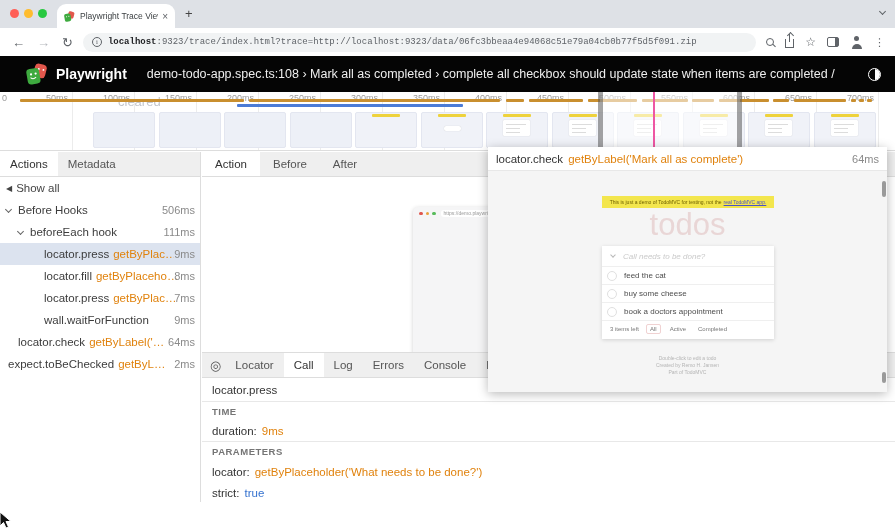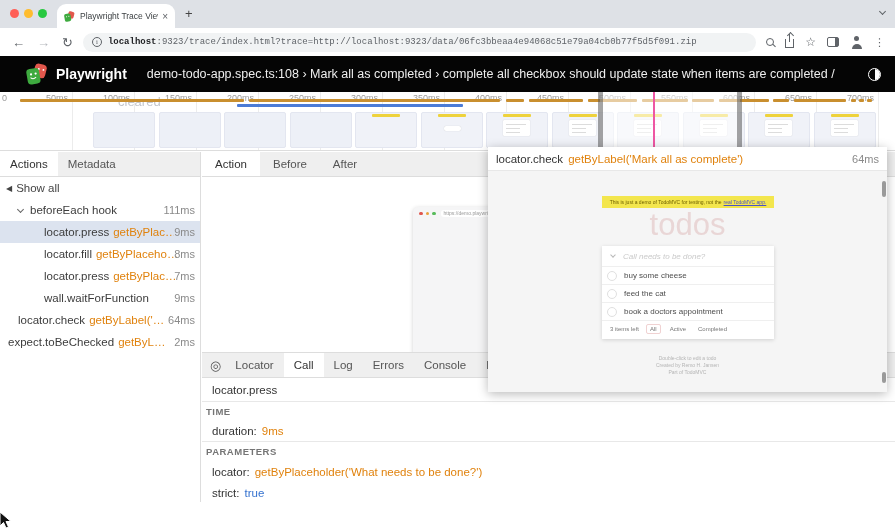--- a/index.html
+++ b/index.html
@@ -83,21 +83,21 @@
   .miniwin{position:absolute;left:211px;top:30px;width:150px;height:161px;background:#f5f5f6;border-radius:5px;box-shadow:0 1px 4px rgba(0,0,0,.18);}
   .miniwin .bar{position:absolute;left:0;top:0;right:0;height:13px;display:flex;align-items:center;}
   .mdot{width:3.5px;height:3.5px;border-radius:50%;margin-left:3px;}
   .mdot.r{background:#e0564d;margin-left:6px}.mdot.y{background:#e9a13b}.mdot.g{background:#57bb5a}
   .murl{flex:1;height:7px;background:#fff;border-radius:3px;margin:0 5px 0 5px;font-size:5px;color:#9a9a9a;line-height:7px;padding-left:3px;white-space:nowrap;overflow:hidden;}
 
   .bottompanel{position:relative;border-top:1px solid #ddd;}
   .btabs{display:flex;height:25px;background:#efefef;border-bottom:1px solid #ddd;align-items:stretch;}
   .pick-ic{display:flex;align-items:center;font-size:13px;color:#555;padding:0 4px 0 8px;}
   .calltitle{height:24px;display:flex;align-items:center;font-size:11.5px;color:#333;padding-left:10px;border-bottom:1px solid #e8e8e8;background:#fff;}
-  .sechead{height:19px;display:flex;align-items:center;font-size:9.5px;letter-spacing:.5px;color:#757575;padding-left:4px;font-weight:bold;}
+  .sechead{height:19px;display:flex;align-items:center;font-size:9.5px;letter-spacing:.5px;color:#757575;padding-left:10px;font-weight:bold;}
   .kvrow{height:21px;display:flex;align-items:center;font-size:11.5px;padding-left:10px;color:#333;}
   .kvrow .v{margin-left:5px;}
   .divider{border-bottom:1px solid #e8e8e8;}
 
   
   .overlay{position:absolute;left:488px;top:147px;width:399px;height:245px;background:#f5f5f5;box-shadow:0 2px 10px rgba(0,0,0,.28);z-index:30;}
   .ov-head{height:24px;background:#fff;border-bottom:1px solid #e8e8e8;display:flex;align-items:center;padding:0 8px;font-size:11.5px;}
   .ov-head .a{color:#333;}
   .ov-head .loc{color:#e0820d;margin-left:5px;flex:1;white-space:nowrap;overflow:hidden;}
   .ov-head .dur{color:#8a8a8a;font-size:11px;}
@@ -291,20 +291,25 @@
   <div class="sidebar">
     <div class="tabsbar" id="side-tabs">
         <div class="tabitem sel">Actions</div>
         <div class="tabitem">Metadata</div>
       </div>
     <div class="showall">
       <span class="tri">◀</span>
       <span>Show all</span>
     </div>
     <div id="action-list">
+        <div class="actrow" style="padding-left: 18px;">
+          <span class="chevtree" style="left: 6px;"></span>
+          <span class="t">Before Hooks</span>
+          <span class="dur">506ms</span>
+        </div>
         <div class="actrow" style="padding-left: 30px;">
           <span class="chevtree" style="left: 18px;"></span>
           <span class="t">beforeEach hook</span>
           <span class="dur">111ms</span>
         </div>
         <div class="actrow sel" style="padding-left: 44px;">
           <span class="t">locator.press</span>
           <span class="loc">getByPlac…</span>
           <span class="dur" style="background: rgb(220, 227, 239);">9ms</span>
         </div>
@@ -393,25 +398,25 @@
       </div>
       <div class="todos-title">todos</div>
       <div class="todocard">
         <div class="todoinput">
           <span class="dd"></span>
           <span class="ph">Call needs to be done?</span>
         </div>
         <div id="todo-items">
             <div class="todoitem">
               <span class="cb"></span>
-              <span class="lbl">buy some cheese</span>
+              <span class="lbl">feed the cat</span>
             </div>
             <div class="todoitem">
               <span class="cb"></span>
-              <span class="lbl">feed the cat</span>
+              <span class="lbl">buy some cheese</span>
             </div>
             <div class="todoitem">
               <span class="cb"></span>
               <span class="lbl">book a doctors appointment</span>
             </div>
           </div>
         <div class="todofoot">
           <span class="left">3 items left</span>
           <span class="filters" id="todo-filters">
               <span class="f on">All</span>

